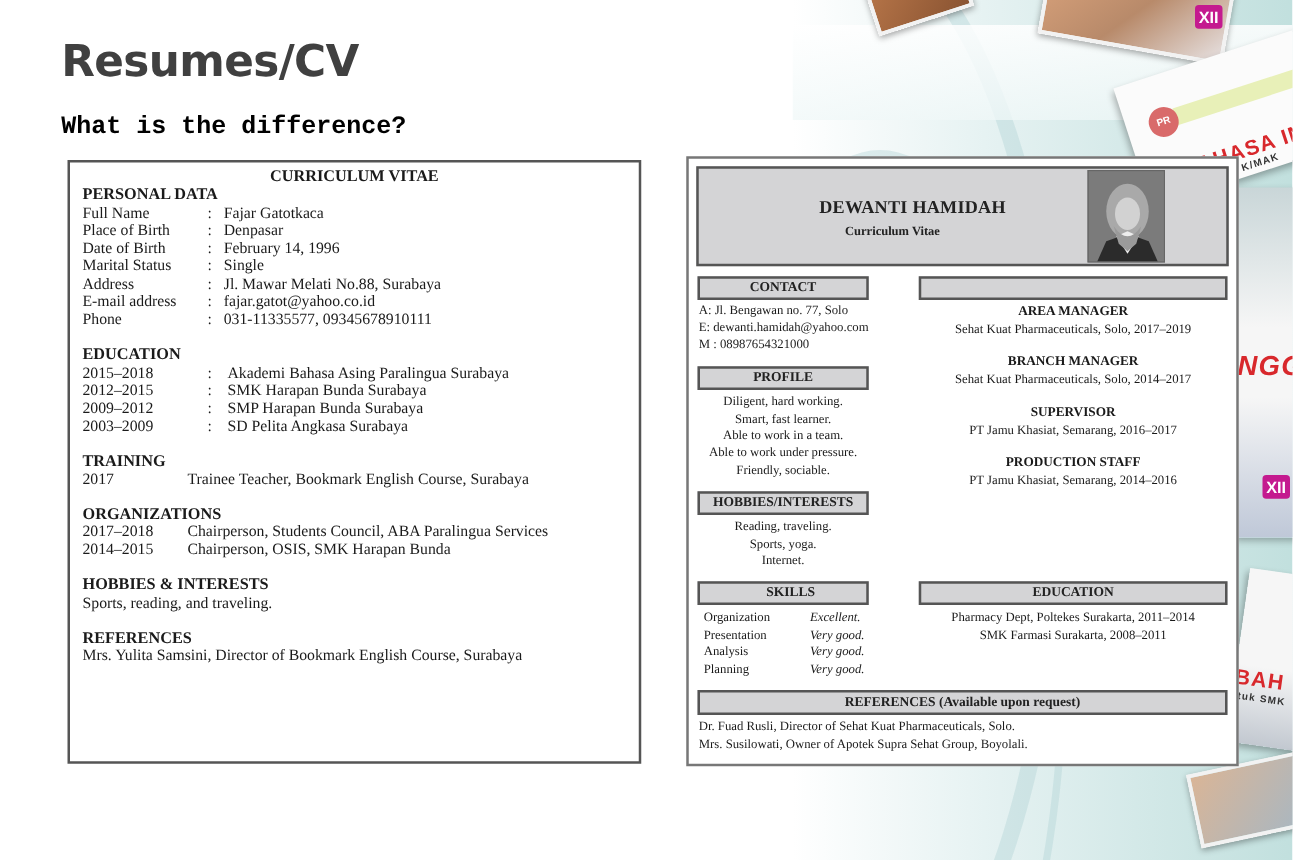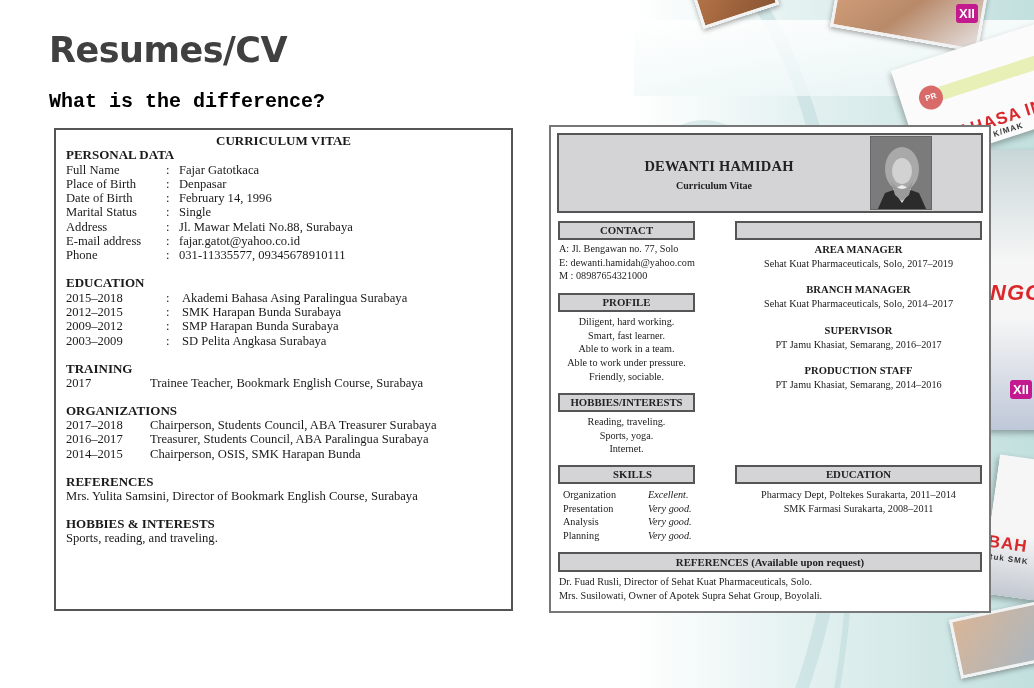--- a/index.html
+++ b/index.html
@@ -68,21 +68,21 @@
   .cv-right {
     position: absolute; left: 549px; top: 125px; width: 442px; height: 488px;
     border: 2px solid #777; background: #fff;
     font-size: 10.2px; line-height: 13.7px;
   }
   .box {
     position: absolute; background: #d4d4d6; border: 2px solid #555;
     text-align: center; font-weight: bold; font-size: 10.8px; color: #222;
   }
   .header-box { left: 6px; top: 6px; width: 426px; height: 80px; }
-  .header-box .name { position: absolute; left: 5px; width: 310px; top: 25px; font-size: 14.5px; letter-spacing: 0.2px; }
+  .header-box .name { position: absolute; left: 16px; width: 310px; top: 25px; font-size: 14.5px; letter-spacing: 0.2px; }
   .header-box .sub { position: absolute; left: 0; width: 310px; top: 44px; font-size: 10px; }
   .header-box .photo {
     position: absolute; left: 311px; top: 1px; width: 62px; height: 74px;
     background: #7a7a7a; border: 1px solid #666; overflow: hidden;
   }
   .centered { position: absolute; text-align: center; }
   .plain { position: absolute; }
   .job-title { font-weight: bold; font-size: 10.6px; }
   .skills-row { display: flex; }
   .skills-row .s { width: 85px; }
@@ -195,40 +195,36 @@
     <div class="row yr">
         <span class="k">2017</span>
         <span>Trainee Teacher, Bookmark English Course, Surabaya</span>
       </div>
   </div>
 
   <div class="sec">
     <div class="sec-h">ORGANIZATIONS</div>
     <div class="row yr">
         <span class="k">2017–2018</span>
-        <span>Chairperson, Students Council, ABA Treasurer Surabaya</span>
-      </div>
-    <div class="row yr">
-        <span class="k">2016–2017</span>
-        <span>Treasurer, Students Council, ABA Paralingua Surabaya</span>
+        <span>Chairperson, Students Council, ABA Paralingua Services</span>
       </div>
     <div class="row yr">
         <span class="k">2014–2015</span>
         <span>Chairperson, OSIS, SMK Harapan Bunda</span>
       </div>
   </div>
 
   <div class="sec">
+    <div class="sec-h">HOBBIES &amp; INTERESTS</div>
+    <div>Sports, reading, and traveling.</div>
+  </div>
+
+  <div class="sec">
     <div class="sec-h">REFERENCES</div>
     <div>Mrs. Yulita Samsini, Director of Bookmark English Course, Surabaya</div>
-  </div>
-
-  <div class="sec">
-    <div class="sec-h">HOBBIES &amp; INTERESTS</div>
-    <div>Sports, reading, and traveling.</div>
   </div>
 </div>
 
 <div class="cv-right">
   <div class="box header-box">
     <div class="name">DEWANTI HAMIDAH</div>
     <div class="sub">Curriculum Vitae</div>
     <div class="photo">
       <svg width="62" height="74" viewBox="0 0 62 74">
         <rect width="62" height="74" fill="#7b7b7b"></rect>

